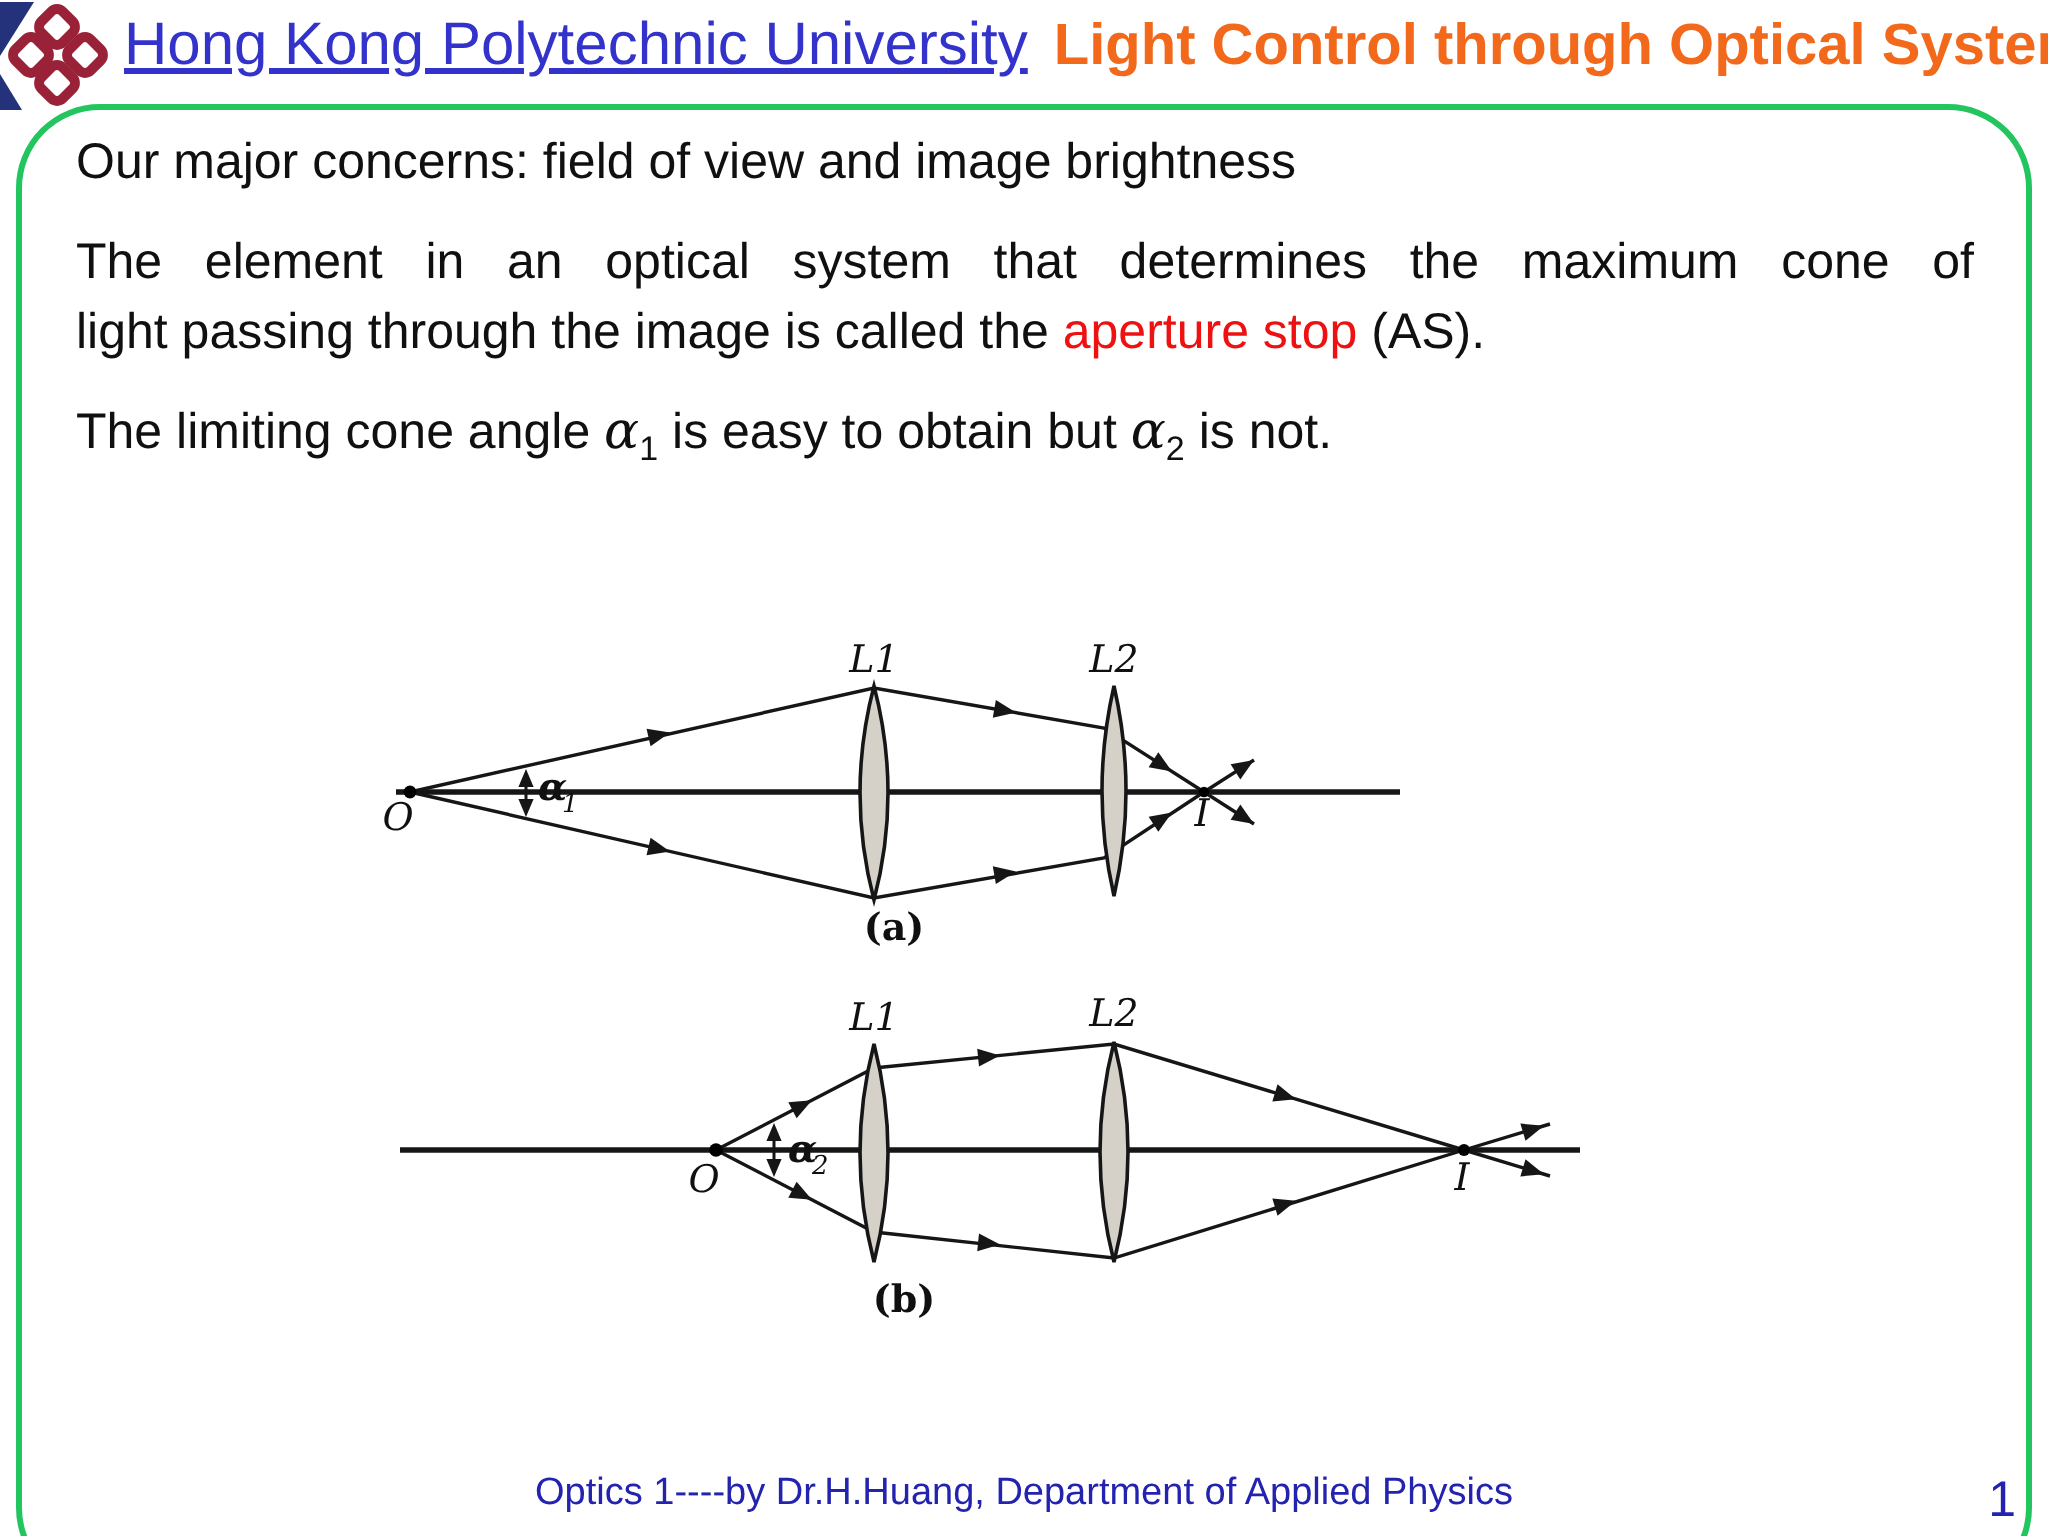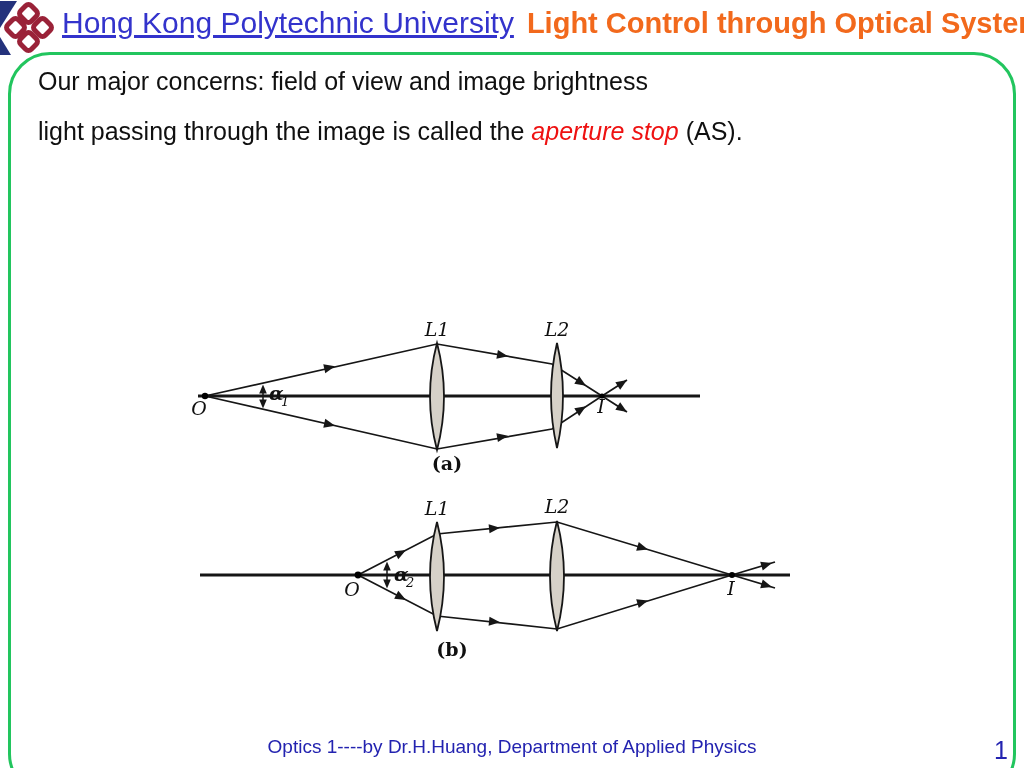--- a/index.html
+++ b/index.html
@@ -14,21 +14,21 @@
               margin-top:6px; white-space:nowrap; }
   .slide-title { font-size:29px; font-weight:bold; color:#f2691c;
                  margin-top:7px; margin-left:13px; white-space:nowrap; }
 
   
   .content-box { position:absolute; left:8px; top:52px; width:1008px; height:744px;
                  border:3px solid #22c55e; border-radius:42px; background:#fff; }
   .text-area { padding:9px 26px 0 27px; font-size:25px; line-height:35px; color:#101010; }
   .para { margin-bottom:15px; }
   .justify-line { text-align:justify; text-align-last:justify; }
-  .red-italic { color:#ee1111; font-style:italic; }
+  .red-italic { color:#ee1111; }
   .greek { font-family:"DejaVu Serif", serif; font-style:italic; font-size:26px; }
   sub { font-size:17px; line-height:0; }
 
   
   .diagram-svg { position:absolute; left:150px; top:316px; }
   .ray { stroke:#161616; stroke-width:1.7; fill:none; }
   .axis { stroke:#161616; stroke-width:2.8; }
   .lens { fill:#d6d1c8; stroke:#161616; stroke-width:1.8; }
   .arrow { fill:#161616; }
   .amark { stroke:#161616; stroke-width:1.5; }
@@ -56,22 +56,24 @@
     </g>
   </svg>
   <span class="uni-link">Hong Kong Polytechnic University</span>
   <span class="slide-title">Light Control through Optical System</span>
 </div>
 
 <div class="content-box">
   <div class="text-area">
     <div class="para">Our major concerns: field of view and image brightness</div>
     <div class="para">
+      <div class="justify-line">The element in an optical system that determines the maximum cone of</div>
       <div><span>light passing through the image is called the </span><span class="red-italic">aperture stop</span><span> (AS).</span></div>
     </div>
+    <div class="para"><span>The limiting cone angle </span><span class="greek">α</span><sub>1</sub><span> is easy to obtain but </span><span class="greek">α</span><sub>2</sub><span> is not.</span></div>
   </div>
 </div>
 
 <svg class="diagram-svg" width="700" height="356" viewBox="150 316 700 356">
 
   <g>
     <line class="axis" x1="198" y1="396" x2="700" y2="396"></line>
     <polyline class="ray" points="205,396 437,344 552,364 602,396 627,412"></polyline>
     <polyline class="ray" points="205,396 437,449 552,429 602,396 627,380"></polyline>
     <path class="lens" d="M437,343 Q451,396.5 437,450 Q423,396.5 437,343 Z"></path>

